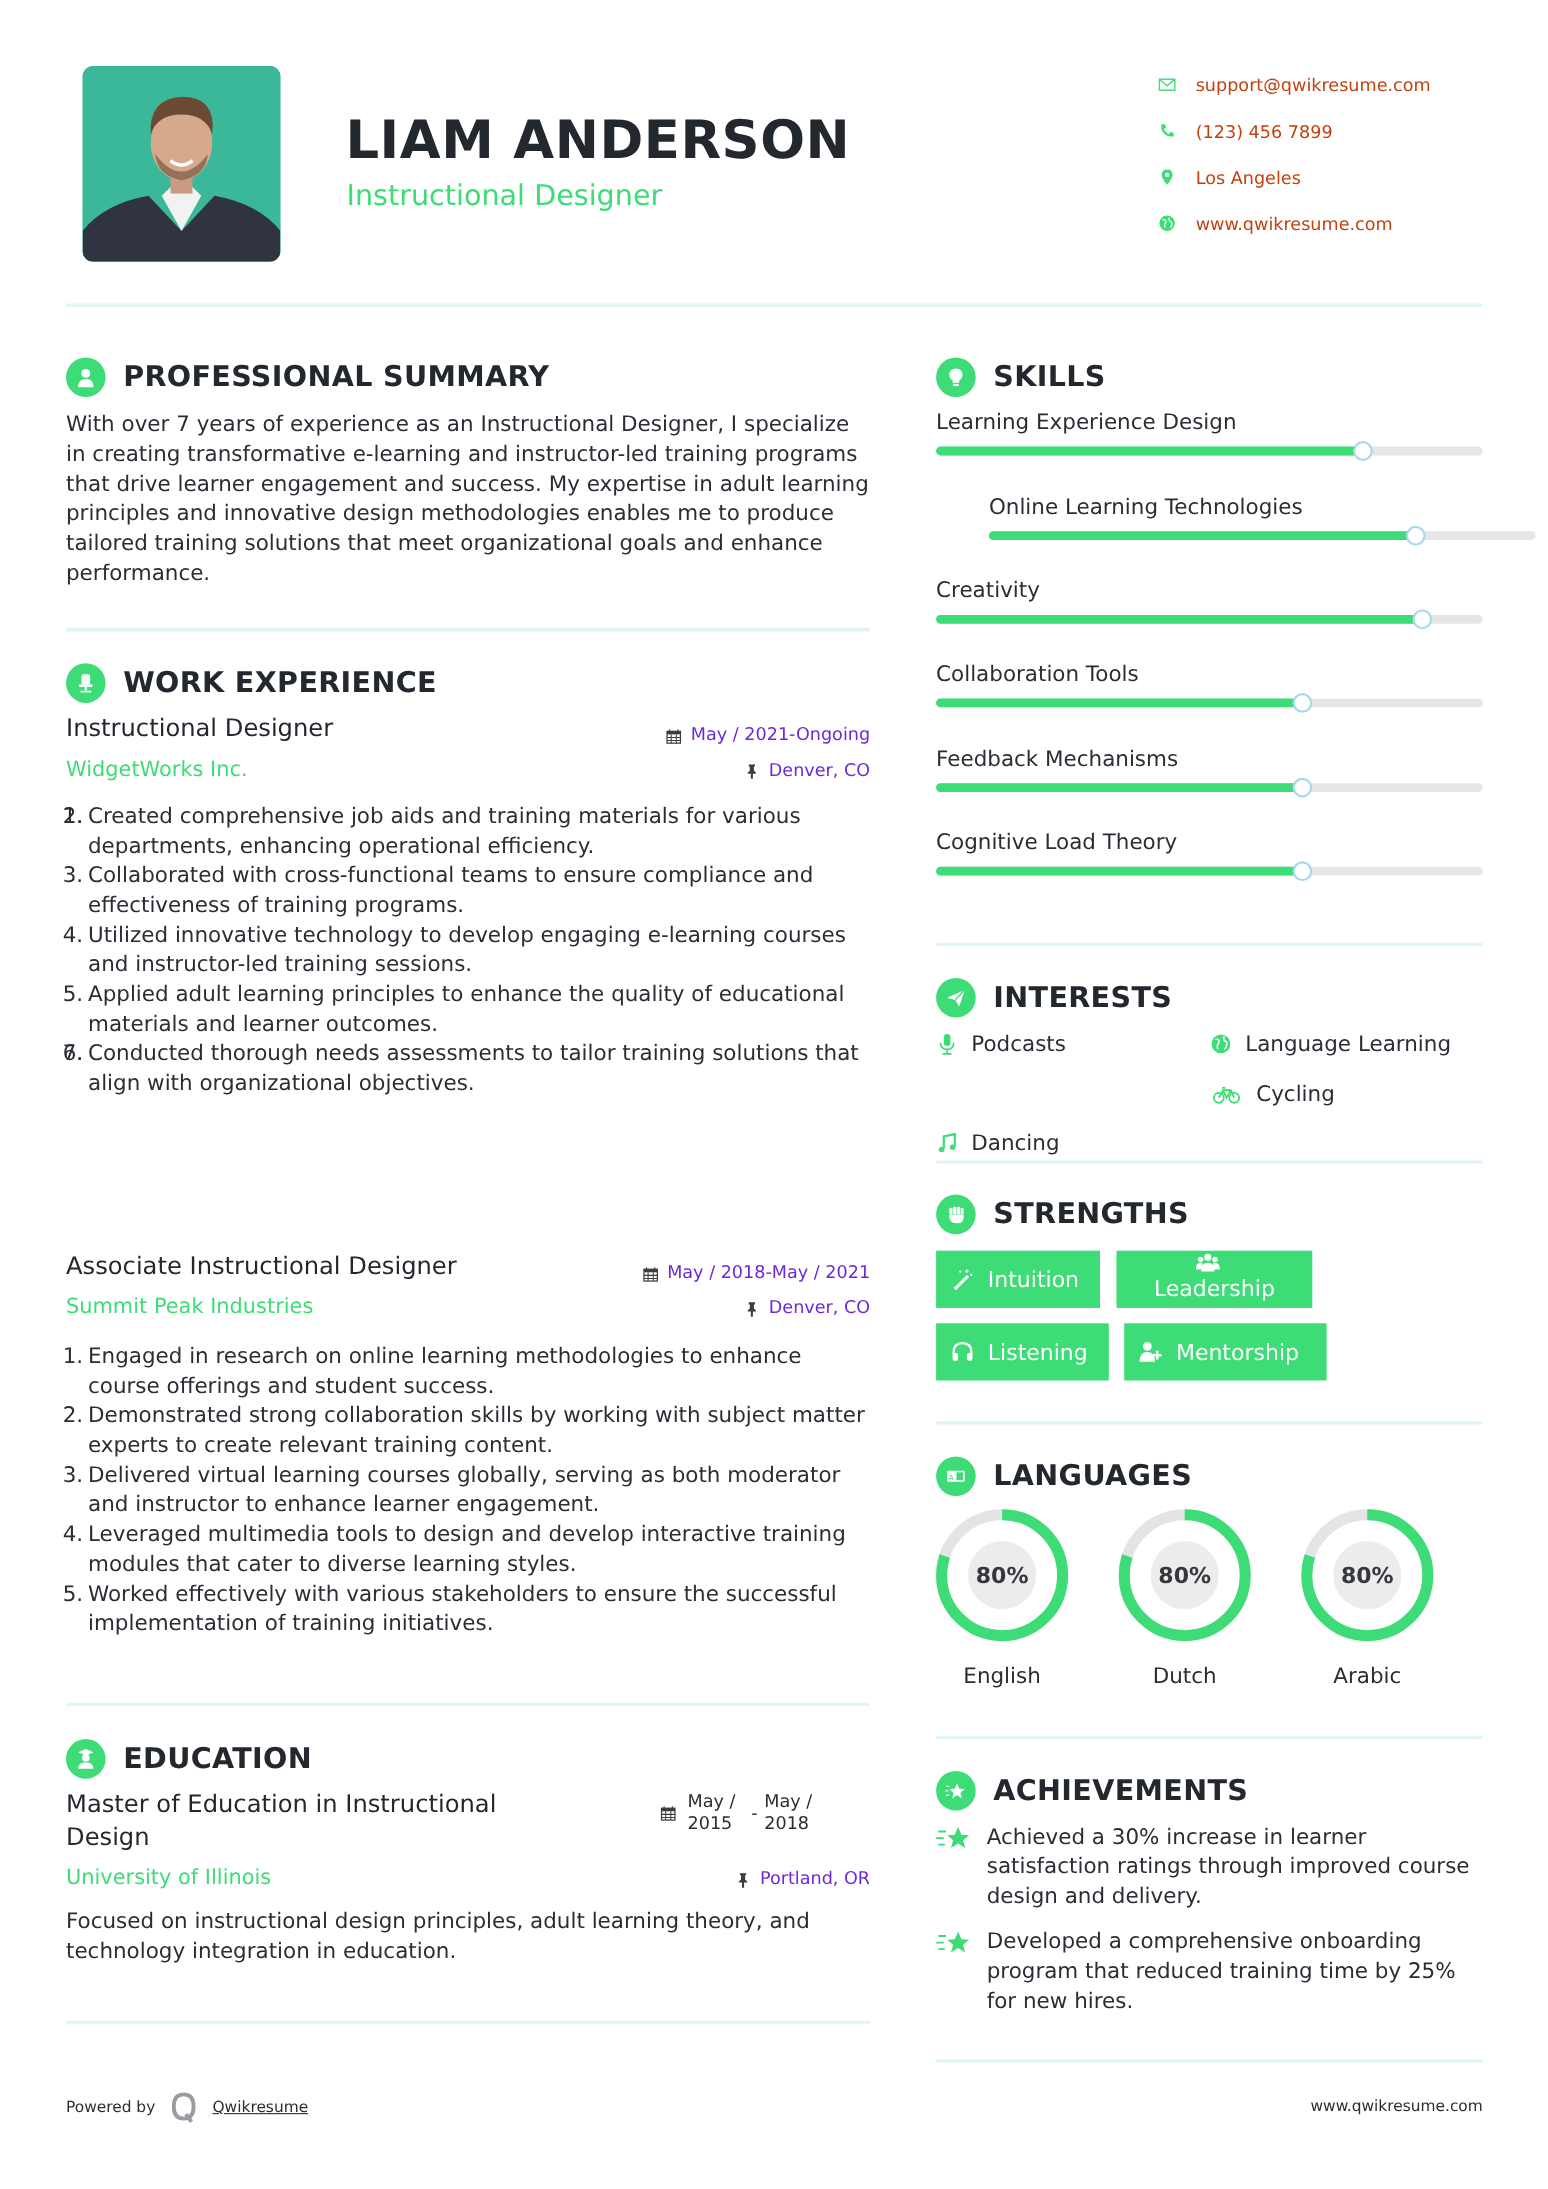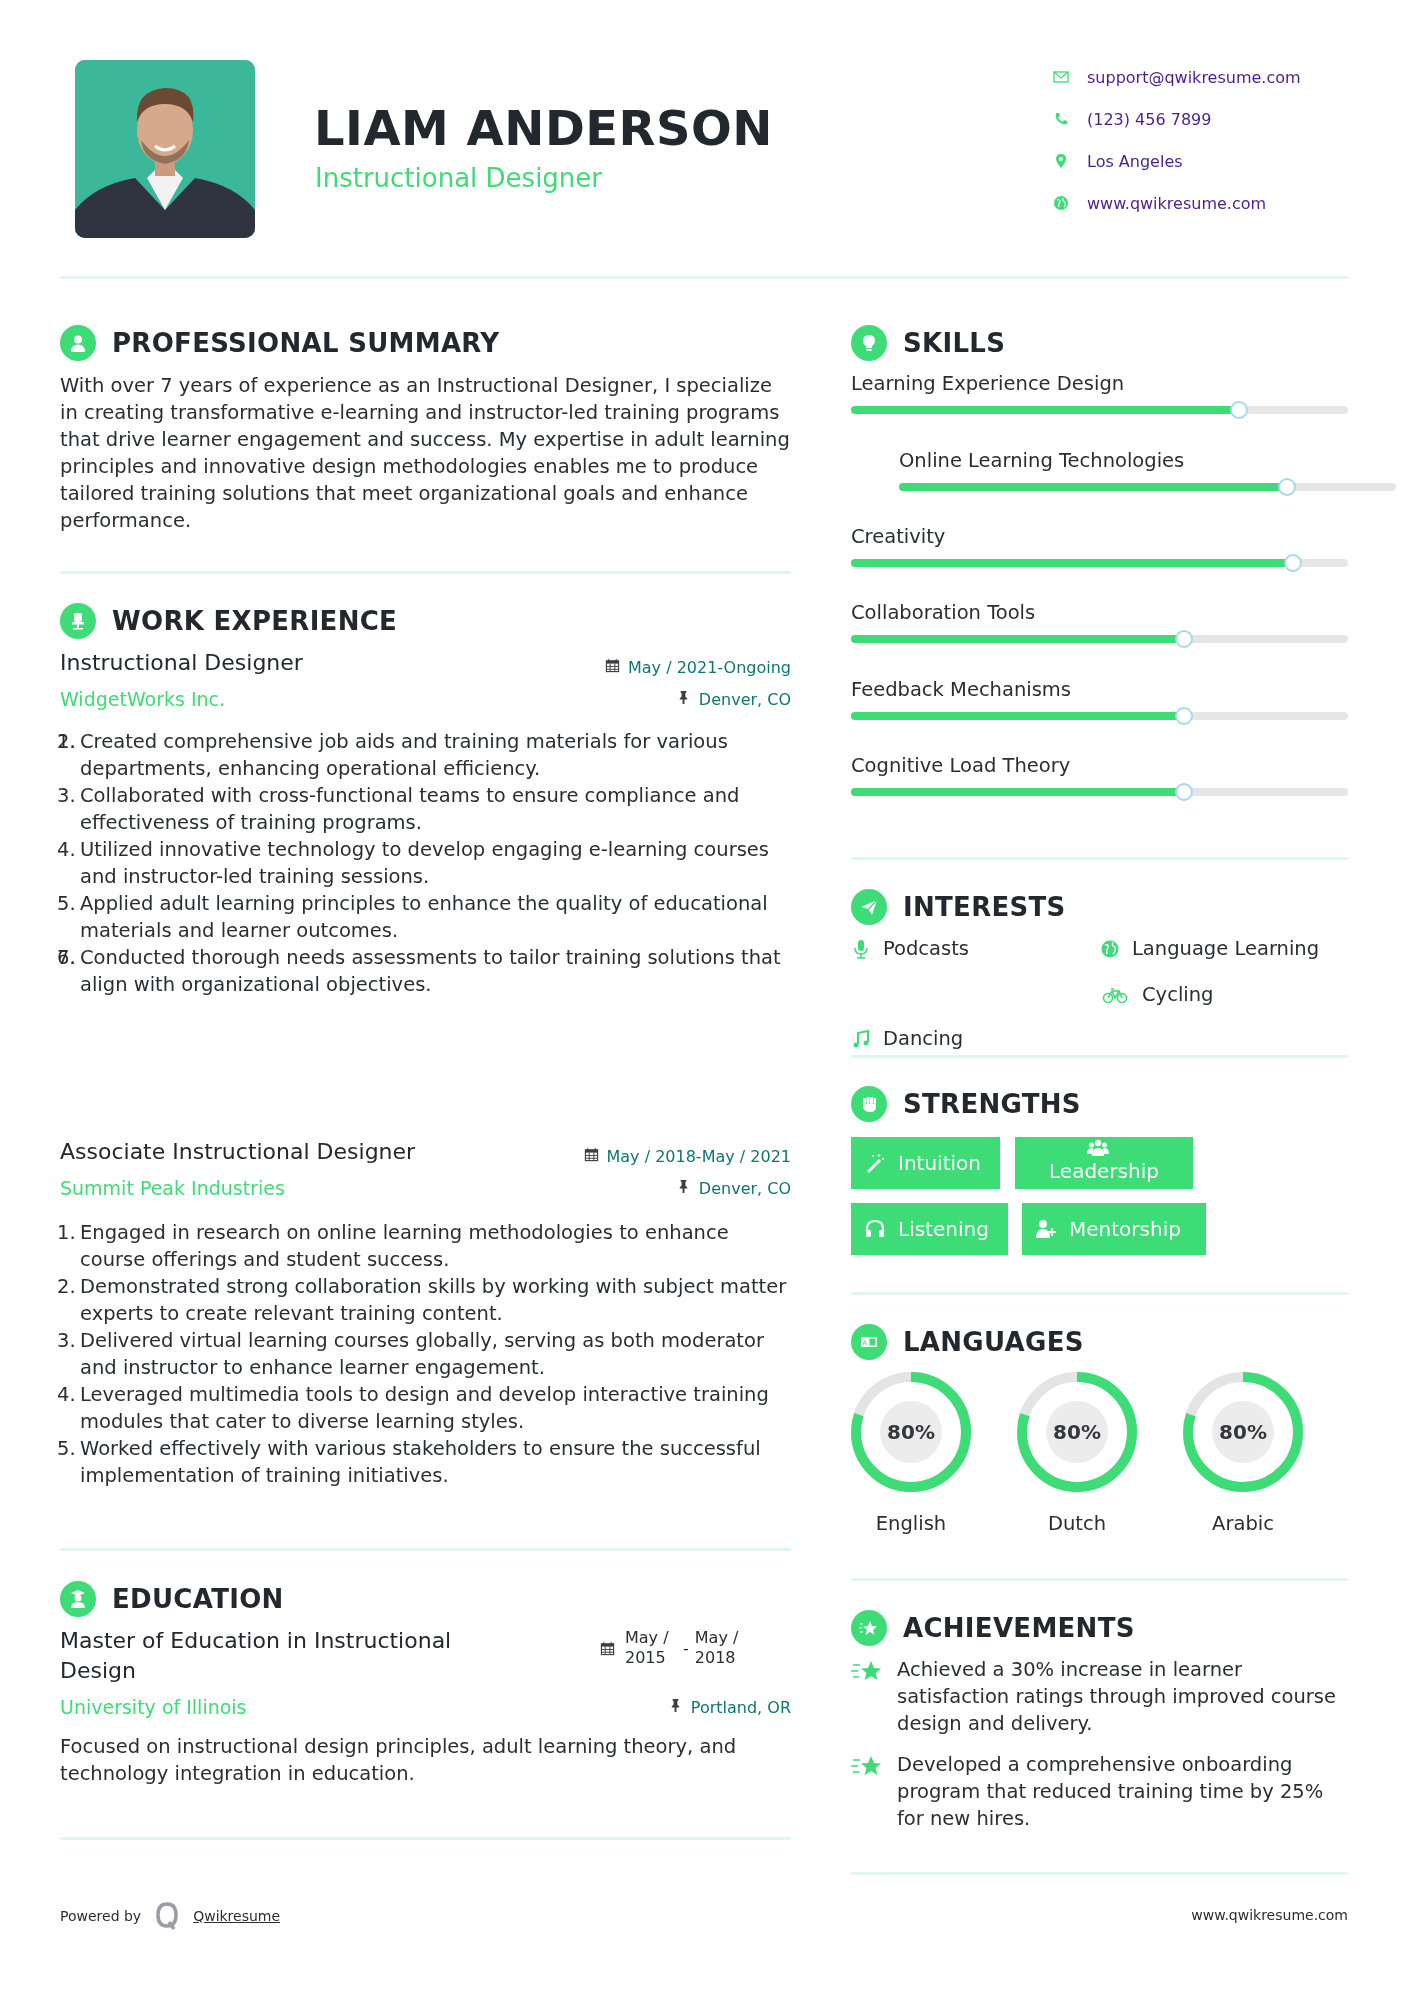--- a/index.html
+++ b/index.html
@@ -11,36 +11,36 @@
   
   .photo { left: 75px; top: 60px; width: 180px; height: 178px; border-radius: 10px; background: #3bb89a; overflow: hidden; }
   .photo svg { width: 100%; height: 100%; display: block; }
   .name { left: 314px; top: 100px; font-size: 48px; font-weight: bold; letter-spacing: 0.5px; color: #23272e; font-family: "DejaVu Sans", sans-serif; white-space: nowrap; }
   .role { left: 315px; top: 163px; font-size: 26px; color: #3ddc76; white-space: nowrap; }
 
   .contact { left: 1052px; top: 56px; width: 300px; }
   .contact-row { display: flex; align-items: center; height: 42px; }
   .contact-row .ci { width: 18px; height: 18px; display: inline-flex; align-items: center; justify-content: center; margin-right: 17px; }
   .contact-row .ci svg { width: 16px; height: 16px; }
-  .contact-row .ct { font-size: 16px; color: #4c1d95; white-space: nowrap; }
+  .contact-row .ct { font-size: 16px; color: #c2410c; white-space: nowrap; }
 
   .divider { position: absolute; height: 3px; background: #dff7ef; border-radius: 2px; }
 
   
   .sec-head { position: absolute; display: flex; align-items: center; }
   .sec-icon { width: 36px; height: 36px; border-radius: 50%; background: #3ddc76; display: flex; align-items: center; justify-content: center; margin-right: 16px; flex-shrink: 0; }
   .sec-icon svg { width: 20px; height: 20px; }
   .sec-title { font-size: 26px; font-weight: bold; color: #23272e; letter-spacing: 0.3px; white-space: nowrap; }
 
   .body-text { font-size: 19.5px; line-height: 27px; color: #2a2d33; }
 
   
   .job-title { font-size: 22px; color: #23272e; white-space: nowrap; }
   .job-company { font-size: 19px; color: #3ddc76; white-space: nowrap; }
-  .job-meta { font-size: 16px; color: #0f766e; white-space: nowrap; display: flex; align-items: flex-start; justify-content: flex-end; }
+  .job-meta { font-size: 16px; color: #6d28d9; white-space: nowrap; display: flex; align-items: flex-end; justify-content: flex-end; }
   .job-meta svg { width: 15px; height: 15px; margin-right: 8px; }
   ol.bullets { list-style: none; counter-reset: b; }
   ol.bullets li { position: relative; padding-left: 19px; font-size: 19.5px; line-height: 27px; color: #2a2d33; }
   ol.bullets li .num { position: absolute; left: -4px; top: 0; }
 
   
   .skill { position: absolute; left: 851px; width: 497px; }
   .skill-label { font-size: 19.5px; color: #2a2d33; white-space: nowrap; }
   .skill-track { position: absolute; left: 0; top: 34px; width: 497px; height: 8px; border-radius: 4px; background: #e6e6e6; }
   .skill-fill { position: absolute; left: 0; top: 0; height: 8px; border-radius: 4px; background: #3ddc76; }

